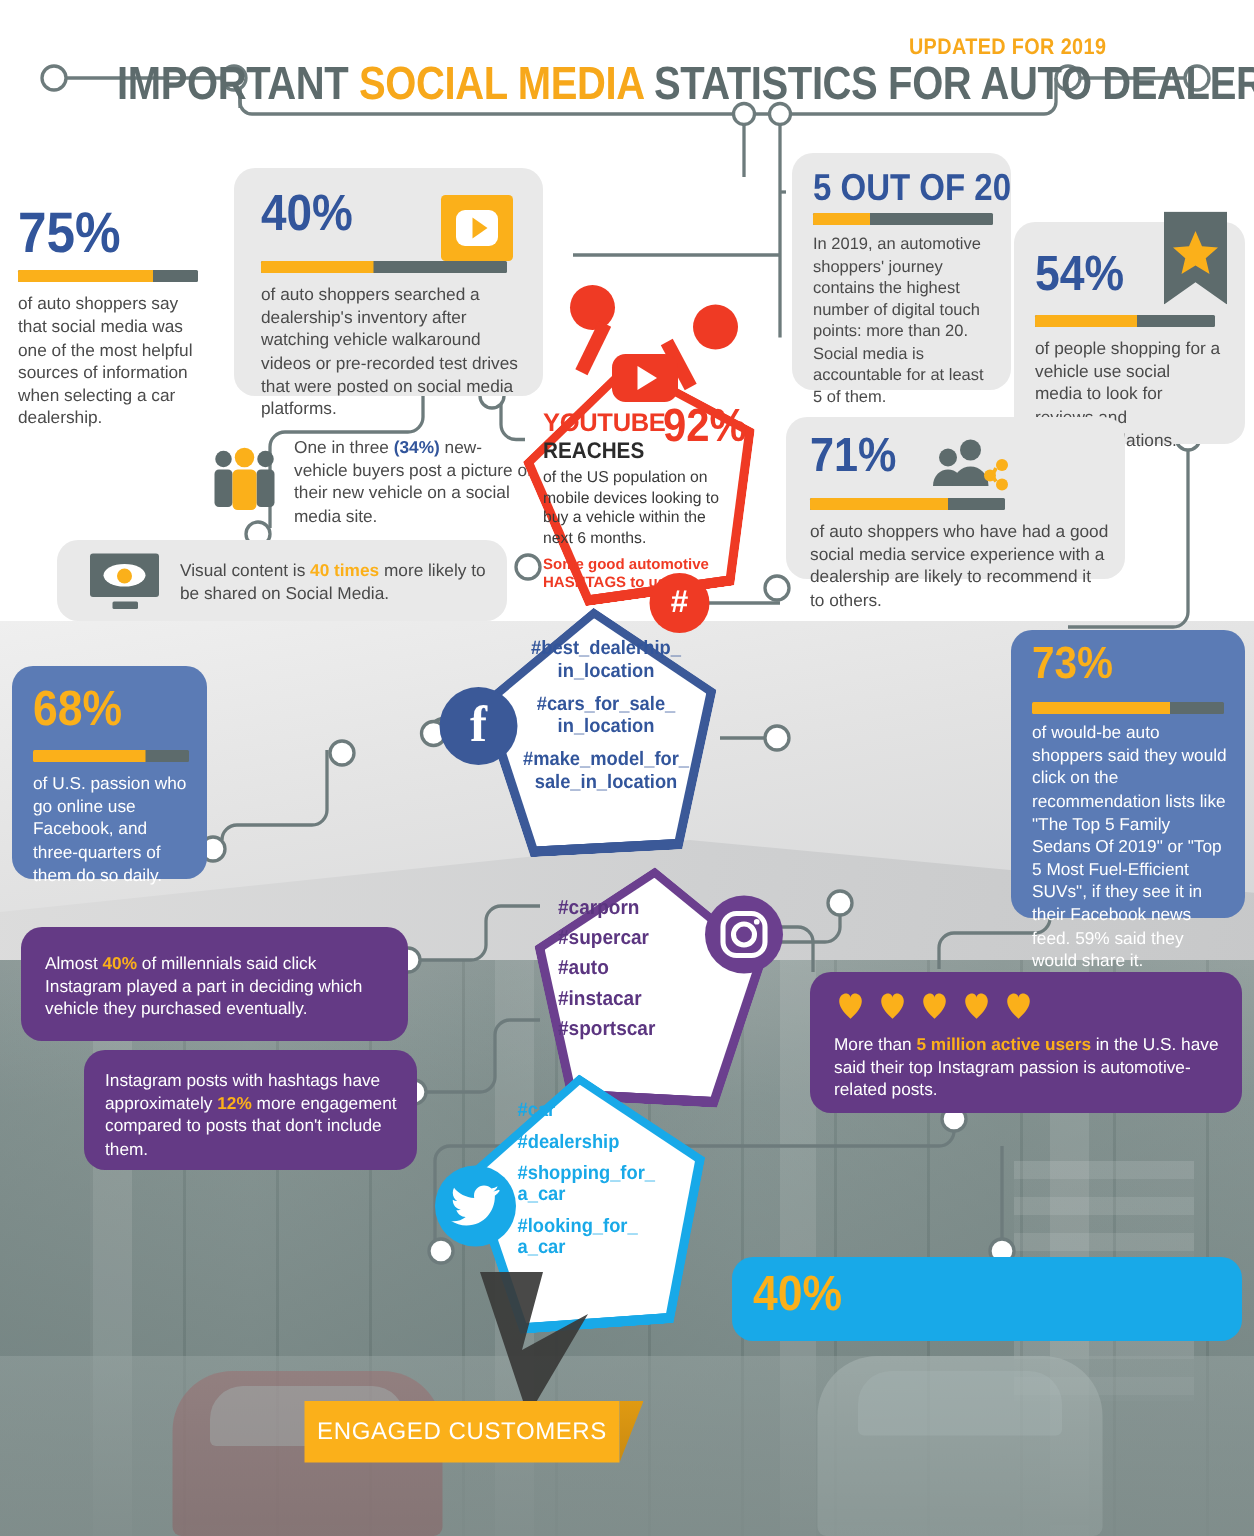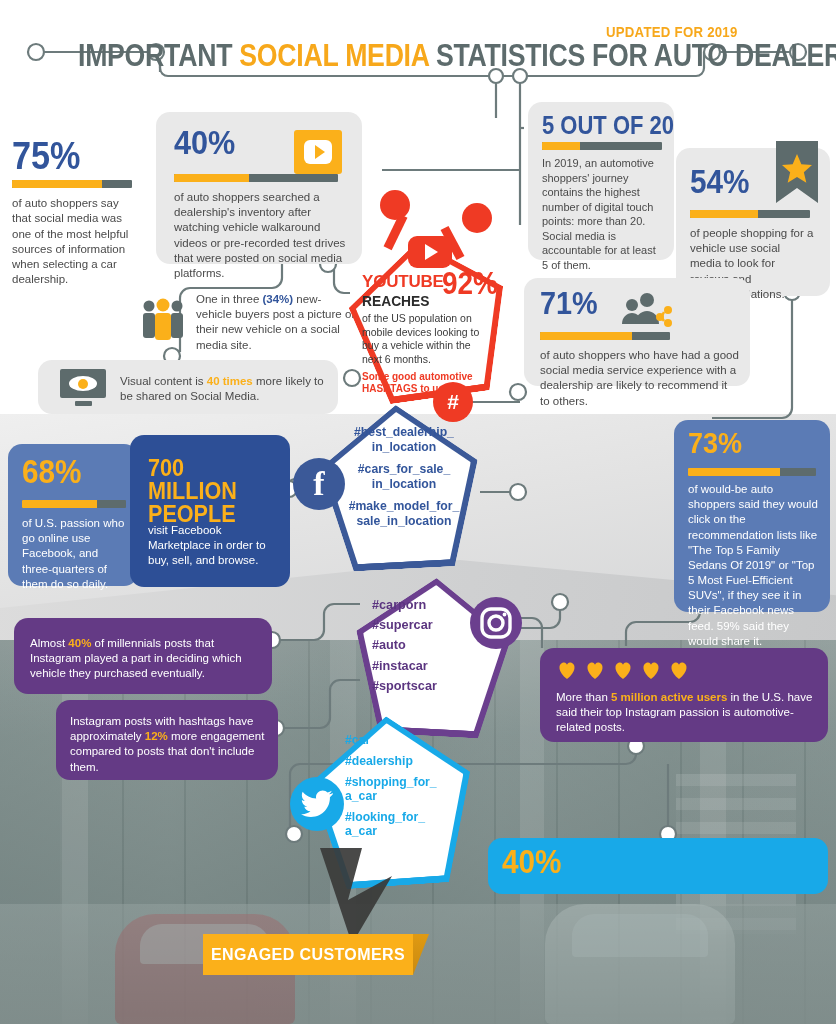--- a/index.html
+++ b/index.html
@@ -175,21 +175,21 @@
   .box-cyan { background:#18a9e8; color:#fff; border-radius:14px; }
   .bignum-orange{ color:#fbb01a; font-weight:bold;
                   font-family:"Liberation Sans Narrow","Liberation Sans",sans-serif;
                   transform:scaleX(0.9); transform-origin:left center; line-height:0.85;}
   .white-txt{ color:#fff; font-size:11.5px; line-height:1.32; }
 
   
   .engaged{
     position:absolute; left:203px; top:934px; width:210px; height:41px;
     background:#fbb01a; display:flex; align-items:center; justify-content:center;
-    color:#fff; font-weight:bold; font-size:16px; letter-spacing:0.4px;
+    color:#fff; font-weight:normal; font-size:16px; letter-spacing:0.4px;
     font-family:"Liberation Sans Narrow","Liberation Sans",sans-serif;
   }
   .engaged:after{ content:""; position:absolute; right:-16px; top:0; width:16px; height:41px;
                   background: linear-gradient(180deg,#e09a12,#c98a10); clip-path:polygon(0 0,100% 0,0 100%);}
   .ico-box{ position:absolute; }
 </style>
 </head>
 <body>
 
 <div id="canvas">
@@ -397,24 +397,20 @@
   <div class="hash-circle">#</div>
 
   <div class="box-blue-mid" style="position:absolute;left:8px;top:444px;width:130px;height:142px;">
     <div class="bignum-orange" style="position:absolute;left:14px;top:14px;font-size:33px;">68%</div>
     <div class="bar" style="position:absolute;left:14px;top:56px;width:104px;">
         <i style="width:72%"></i>
       </div>
     <div class="white-txt" style="position:absolute;left:14px;top:72px;width:108px;">of U.S. passion who go online use Facebook, and three-quarters of them do so daily.</div>
   </div>
 
-  <div class="box-blue-dark" style="position:absolute;left:130px;top:435px;width:160px;height:152px;">
-    <div class="bignum-orange" style="position:absolute;left:18px;top:22px;width:140px;font-size:24px;line-height:0.95;">700 MILLION PEOPLE</div>
-    <div class="white-txt" style="position:absolute;left:18px;top:88px;width:130px;">visit Facebook Marketplace in order to buy, sell, and browse.</div>
-  </div>
 
   <div class="pent" id="fb-pent">
     <div class="fb-outer"></div>
     <div class="fb-inner"></div>
   </div>
   <div class="fb-badge">f</div>
   <div class="fb-tags">
     <div style="white-space:pre-line;">#best_dealerhip_
 in_location</div>
     <div style="white-space:pre-line;">#cars_for_sale_
@@ -426,21 +422,21 @@
 
   <div class="box-blue-mid" style="position:absolute;left:674px;top:420px;width:156px;height:192px;">
     <div class="bignum-orange" style="position:absolute;left:14px;top:10px;font-size:30px;">73%</div>
     <div class="bar" style="position:absolute;left:14px;top:48px;width:128px;">
         <i style="width:72%"></i>
       </div>
     <div class="white-txt" style="position:absolute;left:14px;top:62px;width:132px;">of would-be auto shoppers said they would click on the recommendation lists like "The Top 5 Family Sedans Of 2019" or "Top 5 Most Fuel-Efficient SUVs", if they see it in their Facebook news feed. 59% said they would share it.</div>
   </div>
 
   <div class="box-purple" style="position:absolute;left:14px;top:618px;width:258px;height:76px;">
-    <div class="white-txt" style="position:absolute;left:16px;top:18px;width:230px;"><span>Almost </span><span class="orange-num">40%</span><span> of millennials posts that Instagram played a part in deciding which vehicle they purchased eventually.</span></div>
+    <div class="white-txt" style="position:absolute;left:16px;top:18px;width:230px;"><span>Almost </span><span class="orange-num">40%</span><span> of millennials said click Instagram played a part in deciding which vehicle they purchased eventually.</span></div>
   </div>
 
   <div class="box-purple" style="position:absolute;left:56px;top:700px;width:222px;height:80px;">
     <div class="white-txt" style="position:absolute;left:14px;top:14px;width:198px;"><span>Instagram posts with hashtags have approximately </span><span class="orange-num">12%</span><span> more engagement compared to posts that don't include them.</span></div>
   </div>
 
   <div class="pent" id="ig-pent">
     <div class="ig-outer"></div>
     <div class="ig-inner"></div>
   </div>

